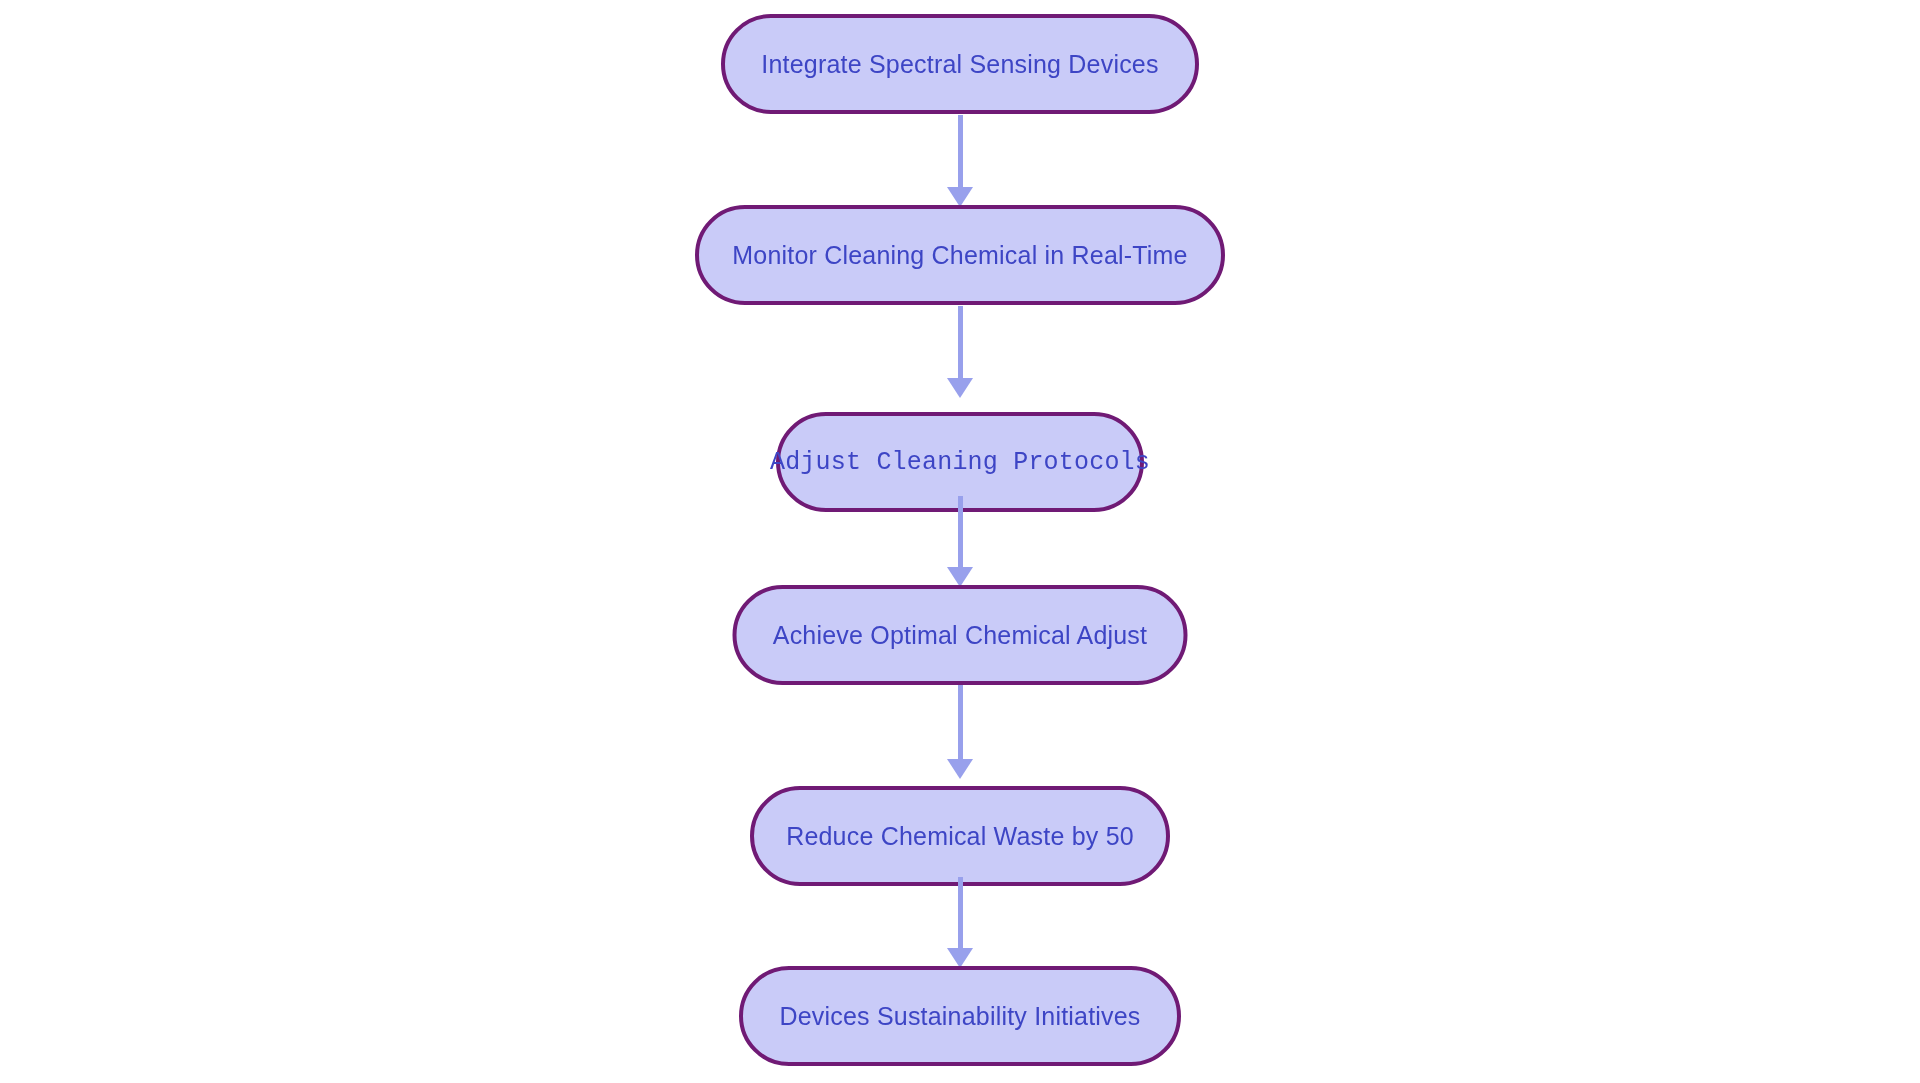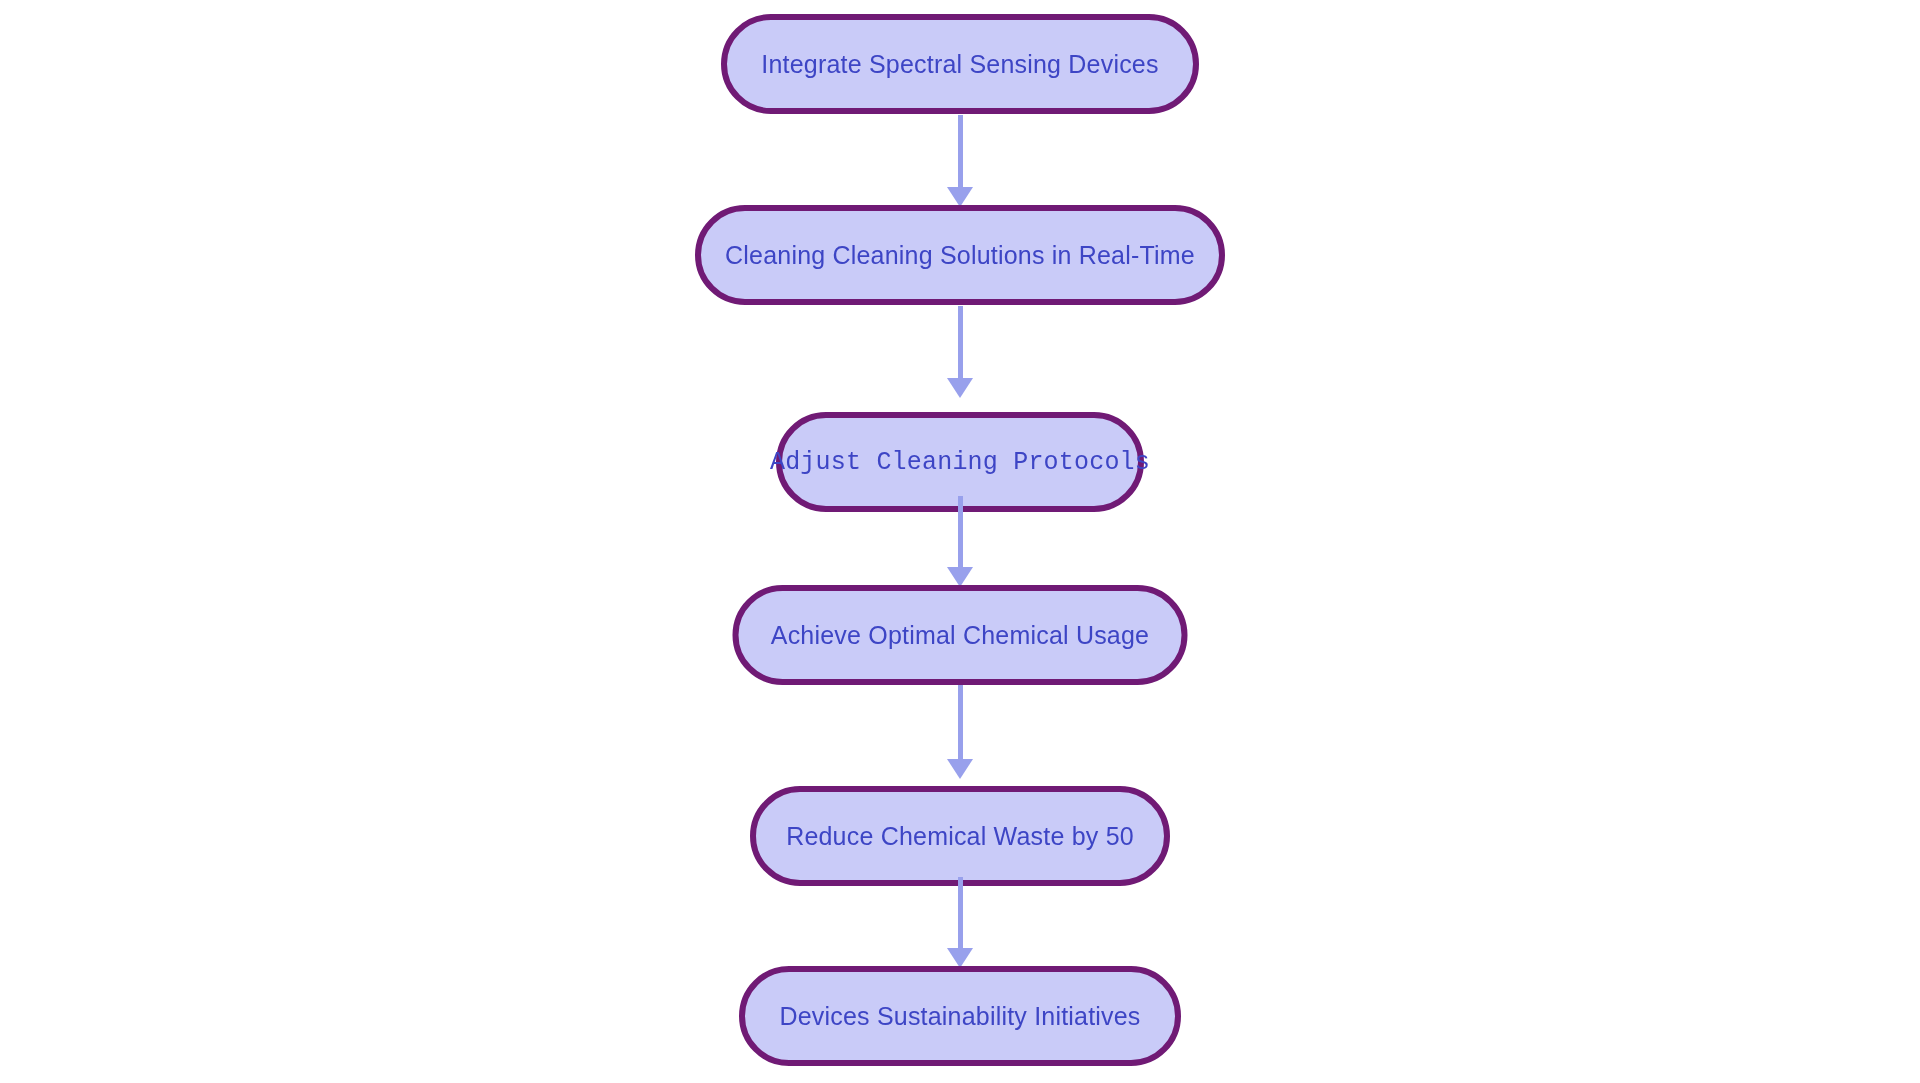--- a/index.html
+++ b/index.html
@@ -15,21 +15,21 @@
     background: #ffffff;
     overflow: hidden;
   }
   .node {
     position: absolute;
     left: 50%;
     transform: translateX(-50%);
     height: 100px;
     box-sizing: border-box;
     background: #c9cbf8;
-    border: 6px solid #701a75;
+    border: 4px solid #701a75;
     border-radius: 50px;
     display: flex;
     align-items: center;
     justify-content: center;
     font-size: 25px;
     font-weight: 400;
     color: #3d45c5;
     text-align: center;
     white-space: nowrap;
     letter-spacing: 0.2px;
@@ -73,35 +73,35 @@
 
 <div id="canvas">
 
   <div class="node n1">Integrate Spectral Sensing Devices</div>
 
   <div class="arrow a1">
     <div class="line"></div>
     <div class="head"></div>
   </div>
 
-  <div class="node n2">Cleaning Cleaning Solutions in Real-Time</div>
+  <div class="node n2">Monitor Cleaning Chemical in Real-Time</div>
 
   <div class="arrow a2">
     <div class="line"></div>
     <div class="head"></div>
   </div>
 
   <div class="node n3">Adjust Cleaning Protocols</div>
 
   <div class="arrow a3">
     <div class="line"></div>
     <div class="head"></div>
   </div>
 
-  <div class="node n4">Achieve Optimal Chemical Usage</div>
+  <div class="node n4">Achieve Optimal Chemical Adjust</div>
 
   <div class="arrow a4">
     <div class="line"></div>
     <div class="head"></div>
   </div>
 
   <div class="node n5">Reduce Chemical Waste by 50</div>
 
   <div class="arrow a5">
     <div class="line"></div>

